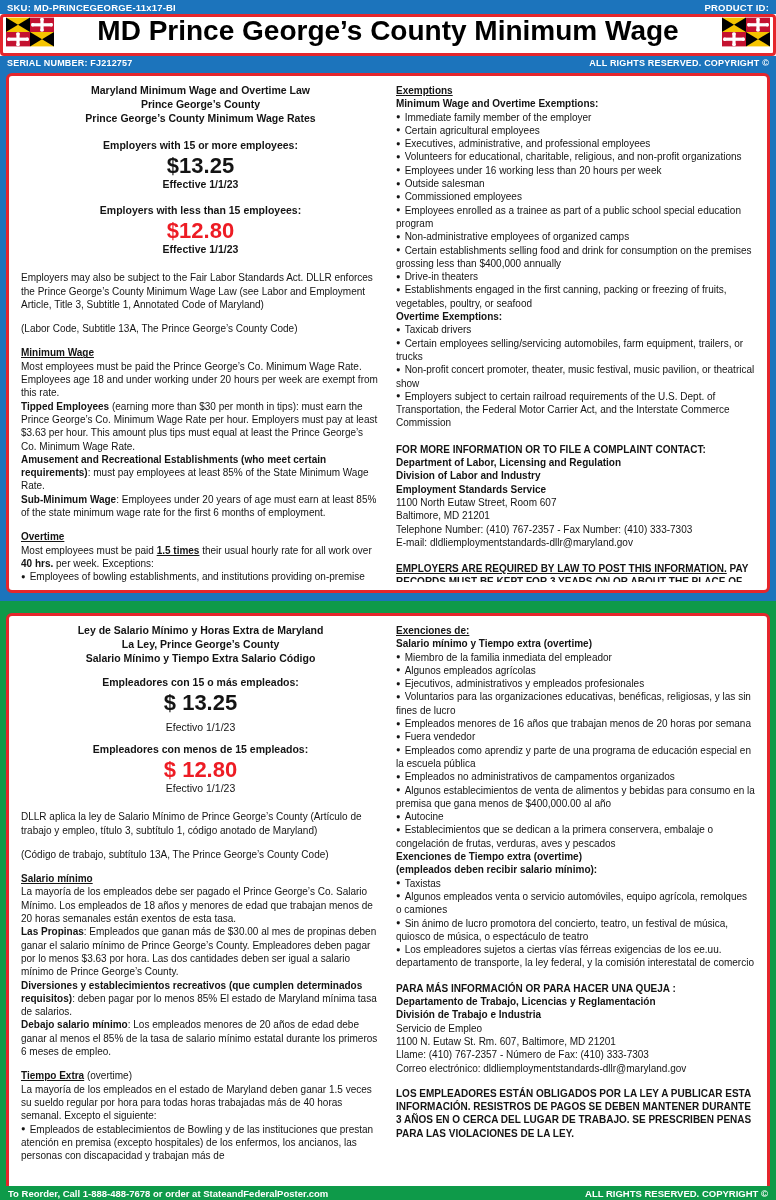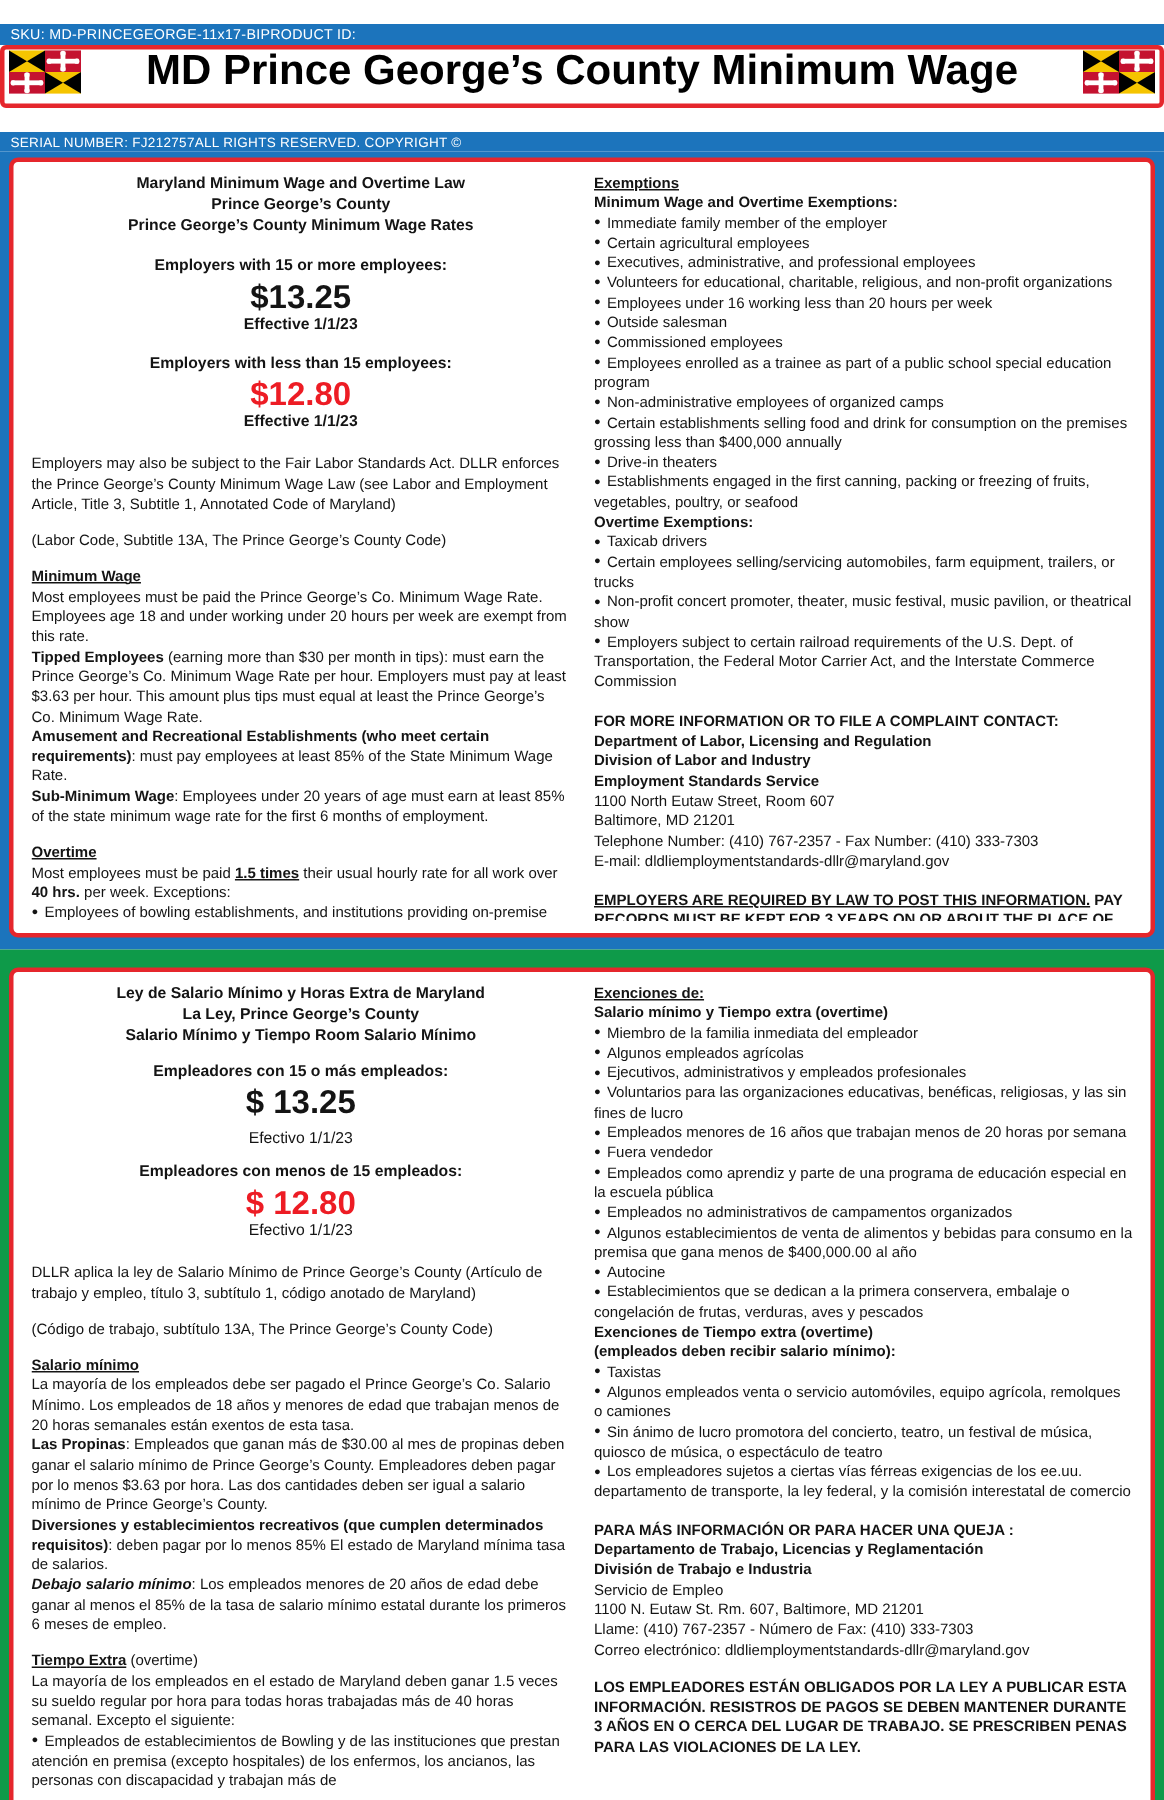--- a/index.html
+++ b/index.html
@@ -5,22 +5,22 @@
 <style>
   * { margin:0; padding:0; box-sizing:border-box; }
   html,body { background:#fff; }
   .poster {
     position:relative; width:776px; height:1200px; margin:0 auto;
     font-family:"Liberation Sans","DejaVu Sans",sans-serif; background:#fff;
   }
   
   .bar {
     height:14px; background:var(--blue,#1C74BC); color:#fff;
-    font-size:9.5px; font-weight:normal; letter-spacing:.2px;
-    display:flex; align-items:center; padding:0 7px;margin-top:16px;
+    font-size:9.5px; font-weight:bold; letter-spacing:.2px;
+    display:flex; justify-content:space-between; align-items:center; padding:0 7px;
   }
   .bar.serial { height:13px; font-size:9px; }
   
   .header {
     height:42px; background:#fff; border:3px solid var(--border-red,#E5262C);
     border-radius:4px; display:flex; align-items:flex-start; padding:0 3px; gap:4px;
   }
   .header-title {
     flex:1; text-align:center; font-size:28px; font-weight:bold; color:#000;
     line-height:1; white-space:nowrap;
@@ -197,40 +197,40 @@
           <div class="blk blk-para"><span style="font-weight: bold; text-decoration: underline;">EMPLOYERS ARE REQUIRED BY LAW TO POST THIS INFORMATION.</span><span style="font-weight: bold;"> PAY RECORDS MUST BE KEPT FOR 3 YEARS ON OR ABOUT THE PLACE OF WORK. PENALTIES ARE PRESCRIBED FOR VIOLATIONS OF THE LAW.</span></div>
         </div>
     </div>
   </div>
 
   <div class="section-es">
     <div class="content-box">
       <div class="col">
           <div class="blk blk-center"><span style="font-weight: bold;">Ley de Salario Mínimo y Horas Extra de Maryland</span></div>
           <div class="blk blk-center"><span style="font-weight: bold;">La Ley, Prince George’s County</span></div>
-          <div class="blk blk-center"><span style="font-weight: bold;">Salario Mínimo y Tiempo Room Salario Mínimo</span></div>
+          <div class="blk blk-center"><span style="font-weight: bold;">Salario Mínimo y Tiempo Extra Salario Código</span></div>
           <div class="blk blk-gap" style="height: 10px;"></div>
           <div class="blk blk-center"><span style="font-weight: bold;">Empleadores con 15 o más empleados:</span></div>
           <div class="blk blk-rate"><span style="font-weight: bold;">$ 13.25</span></div>
           <div class="blk blk-gap" style="height: 6px;"></div>
           <div class="blk blk-center"><span>Efectivo 1/1/23</span></div>
           <div class="blk blk-gap" style="height: 8px;"></div>
           <div class="blk blk-center"><span style="font-weight: bold;">Empleadores con menos de 15 empleados:</span></div>
           <div class="blk blk-rate" style="color: rgb(237, 28, 36);"><span style="font-weight: bold;">$ 12.80</span></div>
           <div class="blk blk-center"><span>Efectivo 1/1/23</span></div>
           <div class="blk blk-gap" style="height: 14px;"></div>
           <div class="blk blk-para"><span>DLLR aplica la ley de Salario Mínimo de Prince George’s County (Artículo de trabajo y empleo, título 3, subtítulo 1, código anotado de Maryland)</span></div>
           <div class="blk blk-gap" style="height: 11px;"></div>
           <div class="blk blk-para"><span>(Código de trabajo, subtítulo 13A, The Prince George’s County Code)</span></div>
           <div class="blk blk-gap" style="height: 11px;"></div>
           <div class="blk blk-para"><span style="font-weight: bold; text-decoration: underline;">Salario mínimo</span></div>
           <div class="blk blk-para"><span>La mayoría de los empleados debe ser pagado el Prince George’s Co. Salario Mínimo. Los empleados de 18 años y menores de edad que trabajan menos de 20 horas semanales están exentos de esta tasa.</span></div>
           <div class="blk blk-para"><span style="font-weight: bold;">Las Propinas</span><span>: Empleados que ganan más de $30.00 al mes de propinas deben ganar el salario mínimo de Prince George’s County. Empleadores deben pagar por lo menos $3.63 por hora. Las dos cantidades deben ser igual a salario mínimo de Prince George’s County.</span></div>
           <div class="blk blk-para"><span style="font-weight: bold;">Diversiones y establecimientos recreativos (que cumplen determinados requisitos)</span><span>: deben pagar por lo menos 85% El estado de Maryland mínima tasa de salarios.</span></div>
-          <div class="blk blk-para"><span style="font-weight: bold; font-style: italic;">Debajo salario mínimo</span><span>: Los empleados menores de 20 años de edad debe ganar al menos el 85% de la tasa de salario mínimo estatal durante los primeros 6 meses de empleo.</span></div>
+          <div class="blk blk-para"><span style="font-weight: bold;">Debajo salario mínimo</span><span>: Los empleados menores de 20 años de edad debe ganar al menos el 85% de la tasa de salario mínimo estatal durante los primeros 6 meses de empleo.</span></div>
           <div class="blk blk-gap" style="height: 11px;"></div>
           <div class="blk blk-para"><span style="font-weight: bold; text-decoration: underline;">Tiempo Extra</span><span> (overtime)</span></div>
           <div class="blk blk-para"><span>La mayoría de los empleados en el estado de Maryland deben ganar 1.5 veces su sueldo regular por hora para todas horas trabajadas más de 40 horas semanal. Excepto el siguiente:</span></div>
           <div class="blk blk-bullet"><span class="dot">● </span><span>Empleados de establecimientos de Bowling y de las instituciones que prestan atención en premisa (excepto hospitales) de los enfermos, los ancianos, las personas con discapacidad y trabajan más de </span></div>
         </div>
       <div class="col">
           <div class="blk blk-para"><span style="font-weight: bold; text-decoration: underline;">Exenciones de:</span></div>
           <div class="blk blk-para"><span style="font-weight: bold;">Salario mínimo y Tiempo extra (overtime)</span></div>
           <div class="blk blk-bullet"><span class="dot">● </span><span>Miembro de la familia inmediata del empleador</span></div>
           <div class="blk blk-bullet"><span class="dot">● </span><span>Algunos empleados agrícolas</span></div>

